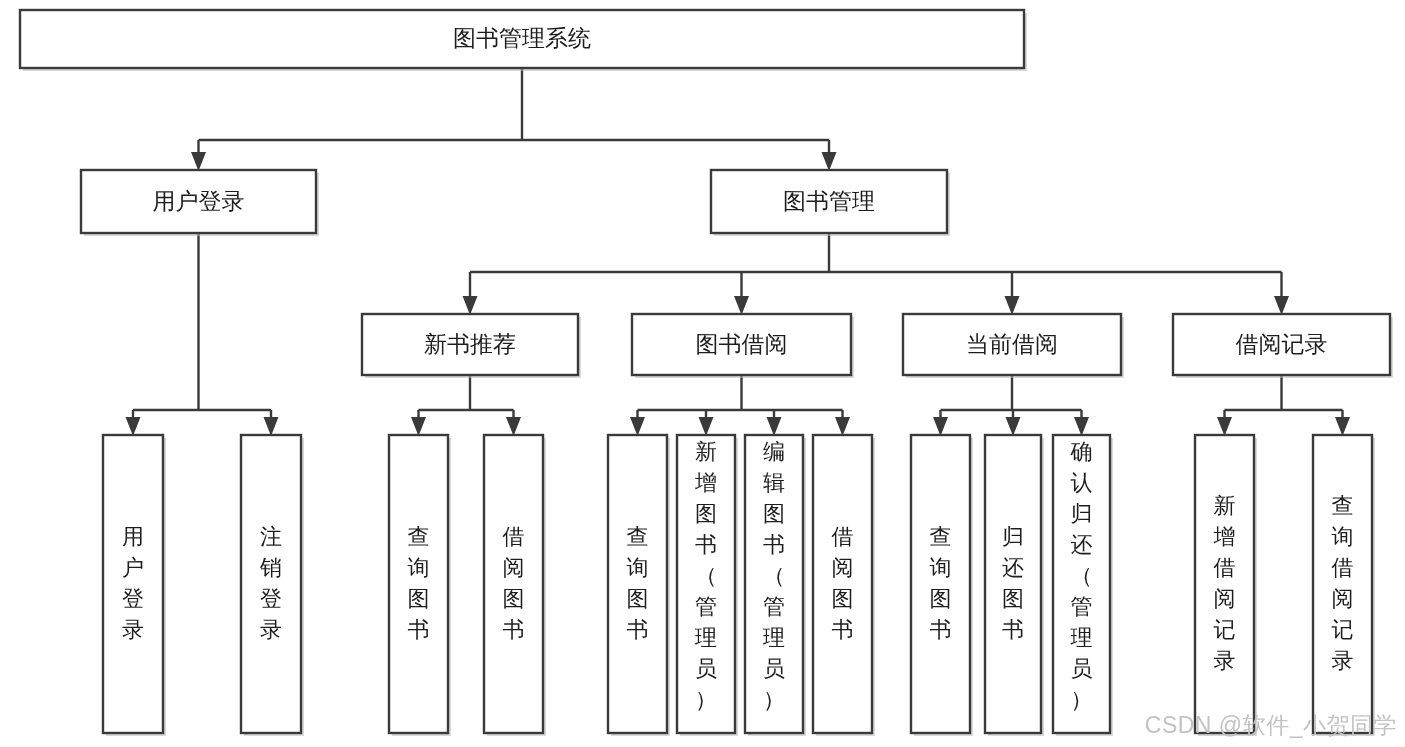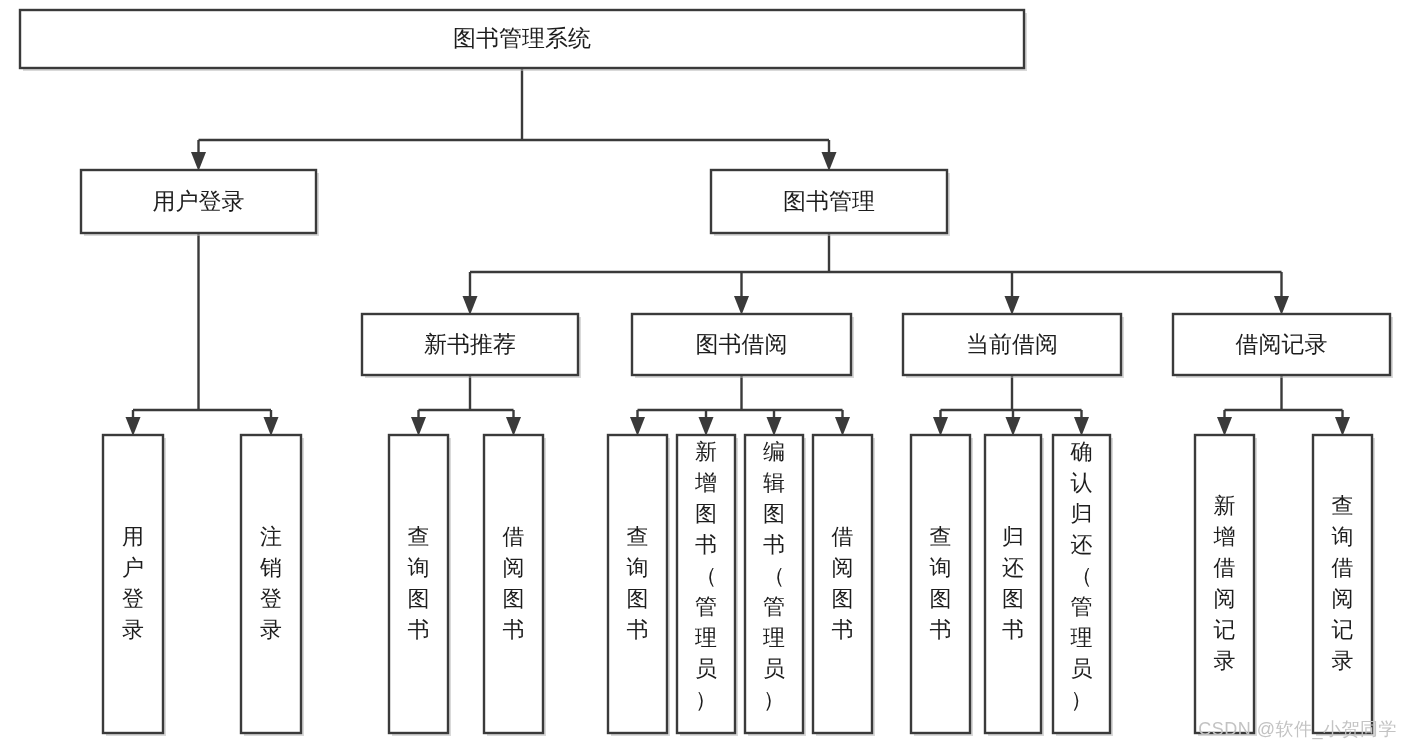--- a/index.html
+++ b/index.html
@@ -57,21 +57,21 @@
     fill: #1d1d1d;
     font-family: "Liberation Sans", "DejaVu Sans", sans-serif;
     font-size: 22px;
     text-anchor: middle;
   }
   .watermark {
     position: absolute;
     right: 8px;
     bottom: 6px;
     color: #c3c3c3;
-    font-size: 18px;
+    font-size: 23px;
     font-family: "Liberation Sans", "DejaVu Sans", sans-serif;
     letter-spacing: 0.5px;
     white-space: nowrap;
     user-select: none;
   }
 </style>
 </head>
 <body>
 
 <div id="chart-root">

